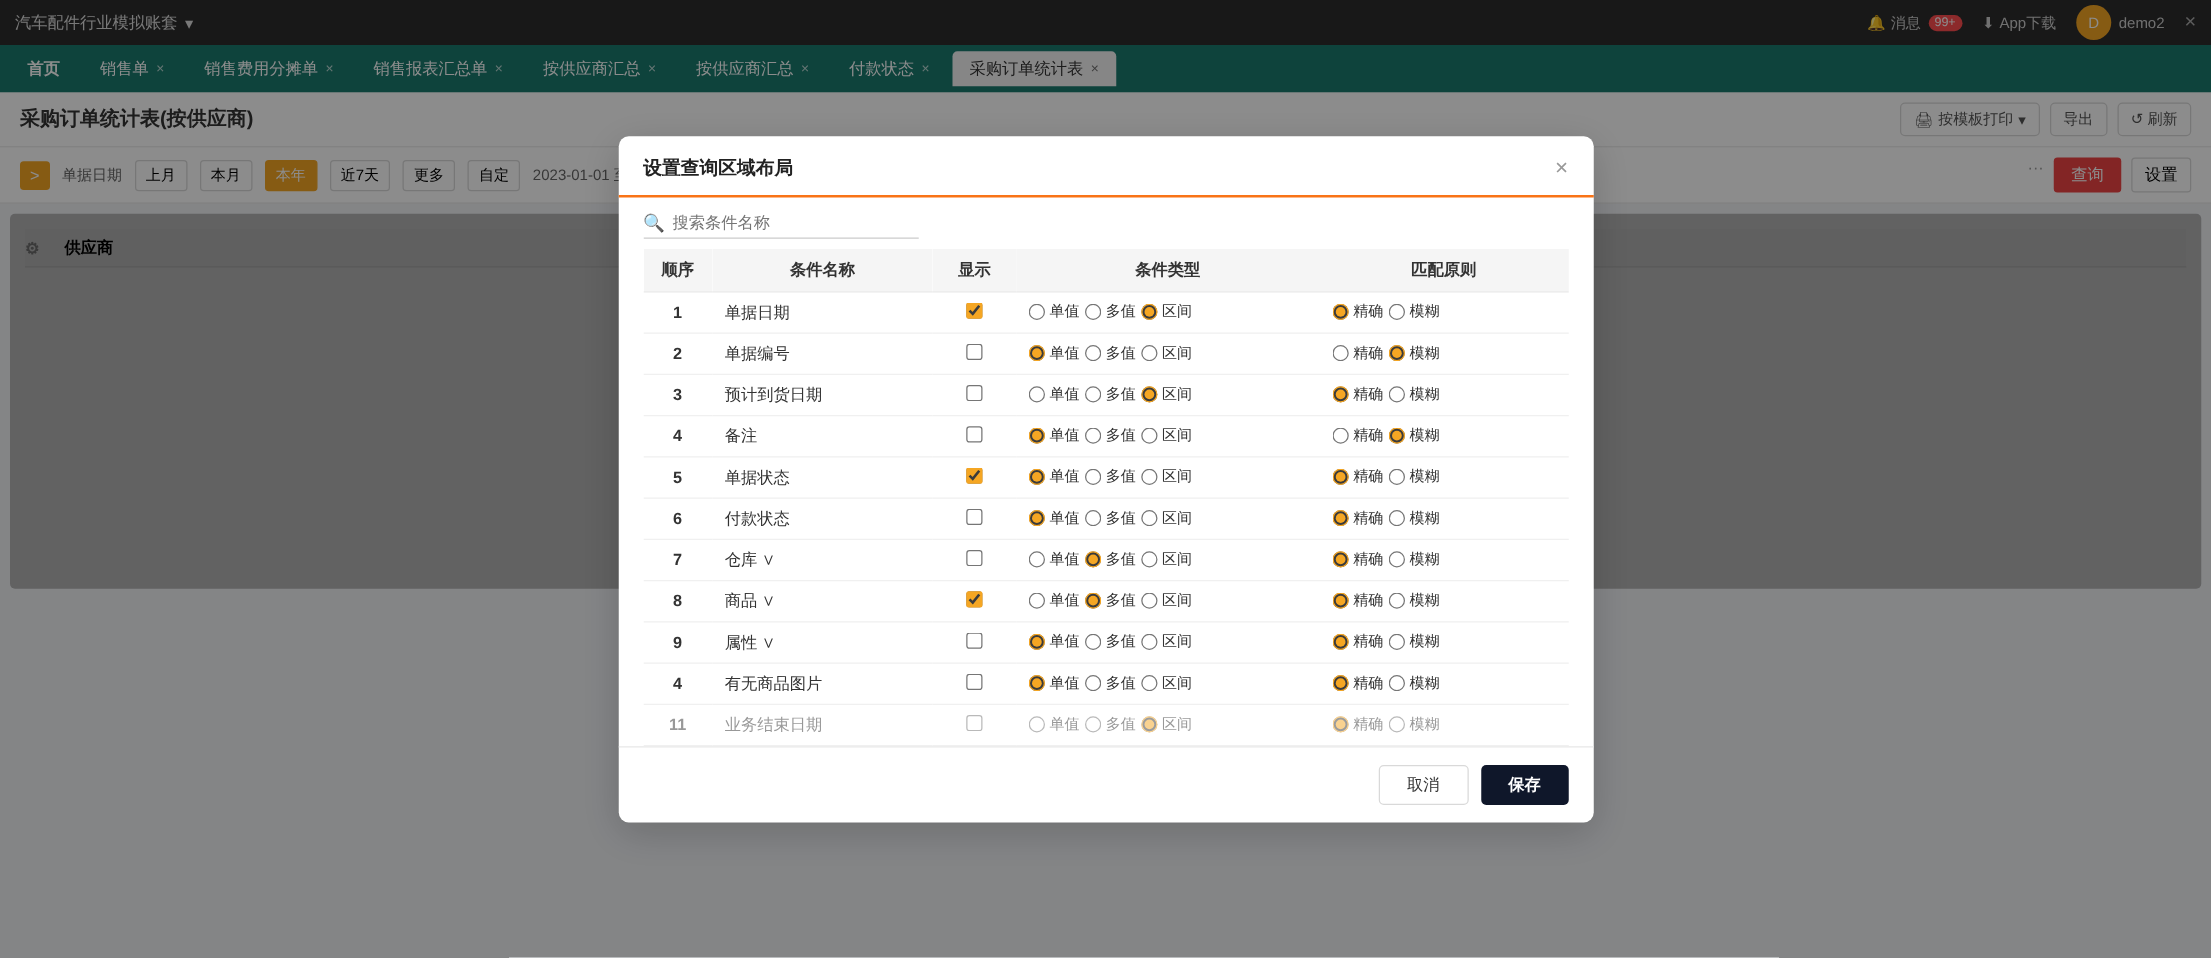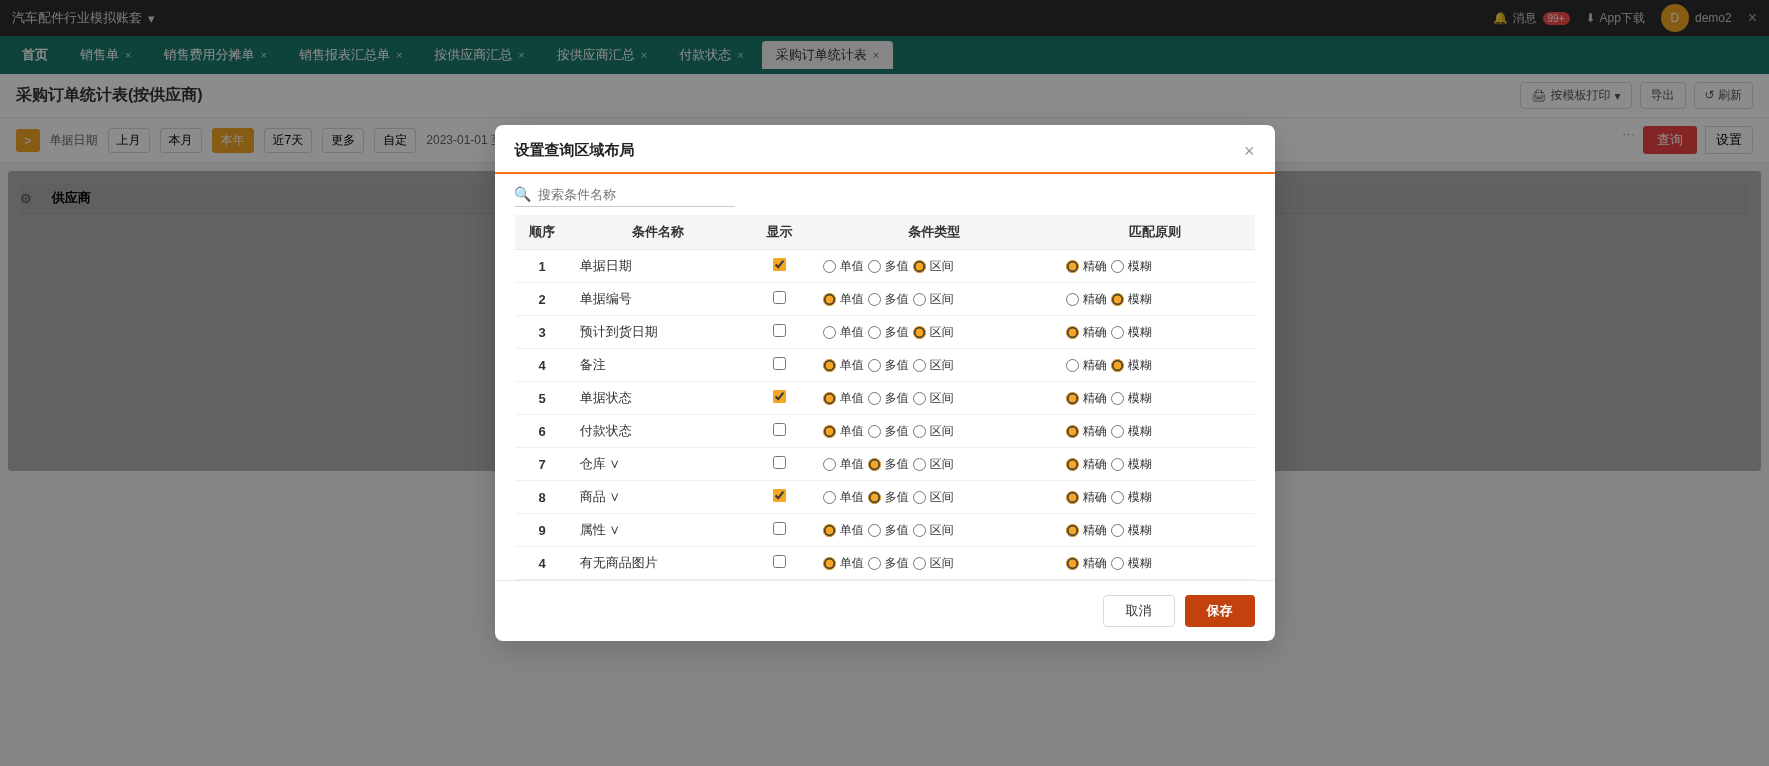--- a/index.html
+++ b/index.html
@@ -211,21 +211,21 @@
       justify-content: flex-end;
       gap: 10px;
       border-top: 1px solid #e8e8e8;
     }
     .btn-cancel {
       padding: 6px 22px; border: 1px solid #d9d9d9; border-radius: 4px;
       background: #fff; cursor: pointer; font-size: 13px; color: #333;
     }
     .btn-save {
       padding: 6px 22px; border: none; border-radius: 4px;
-      background: #c2410c; color: white; cursor: pointer; font-size: 13px; font-weight: bold;
+      background: #0f172a; color: white; cursor: pointer; font-size: 13px; font-weight: bold;
     }
 
     
     .dialog-table-wrap::-webkit-scrollbar { width: 6px; }
     .dialog-table-wrap::-webkit-scrollbar-track { background: #f0f0f0; }
     .dialog-table-wrap::-webkit-scrollbar-thumb { background: #ccc; border-radius: 3px; }
 
     
     .fade-row td { opacity: 0.5; }
   </style>
@@ -537,20 +537,38 @@
                   <label class="radio-item"><input type="radio" name="type_10" value="区间" style="">区间</label>
                 </div>
               </td>
               <td class="col-match">
                 <div class="radio-group">
                   <label class="radio-item"><input type="radio" name="match_10" value="精确" checked="" style="">精确</label>
                   <label class="radio-item"><input type="radio" name="match_10" value="模糊" style="">模糊</label>
                 </div>
               </td>
             </tr>
+            <tr class="fade-row">
+              <td class="col-order">11</td>
+              <td class="col-name">业务结束日期</td>
+              <td class="col-show"><input type="checkbox" style="accent-color: rgb(245, 166, 35);"></td>
+              <td class="col-type">
+                <div class="radio-group">
+                  <label class="radio-item"><input type="radio" name="type_11" value="单值" style="">单值</label>
+                  <label class="radio-item"><input type="radio" name="type_11" value="多值" style="">多值</label>
+                  <label class="radio-item"><input type="radio" name="type_11" value="区间" checked="" style="">区间</label>
+                </div>
+              </td>
+              <td class="col-match">
+                <div class="radio-group">
+                  <label class="radio-item"><input type="radio" name="match_11" value="精确" checked="" style="">精确</label>
+                  <label class="radio-item"><input type="radio" name="match_11" value="模糊" style="">模糊</label>
+                </div>
+              </td>
+            </tr>
           </tbody>
       </table>
     </div>
 
     <div class="dialog-footer">
       <button class="btn-cancel">取消</button>
       <button class="btn-save">保存</button>
     </div>
   </div>
 </div>

